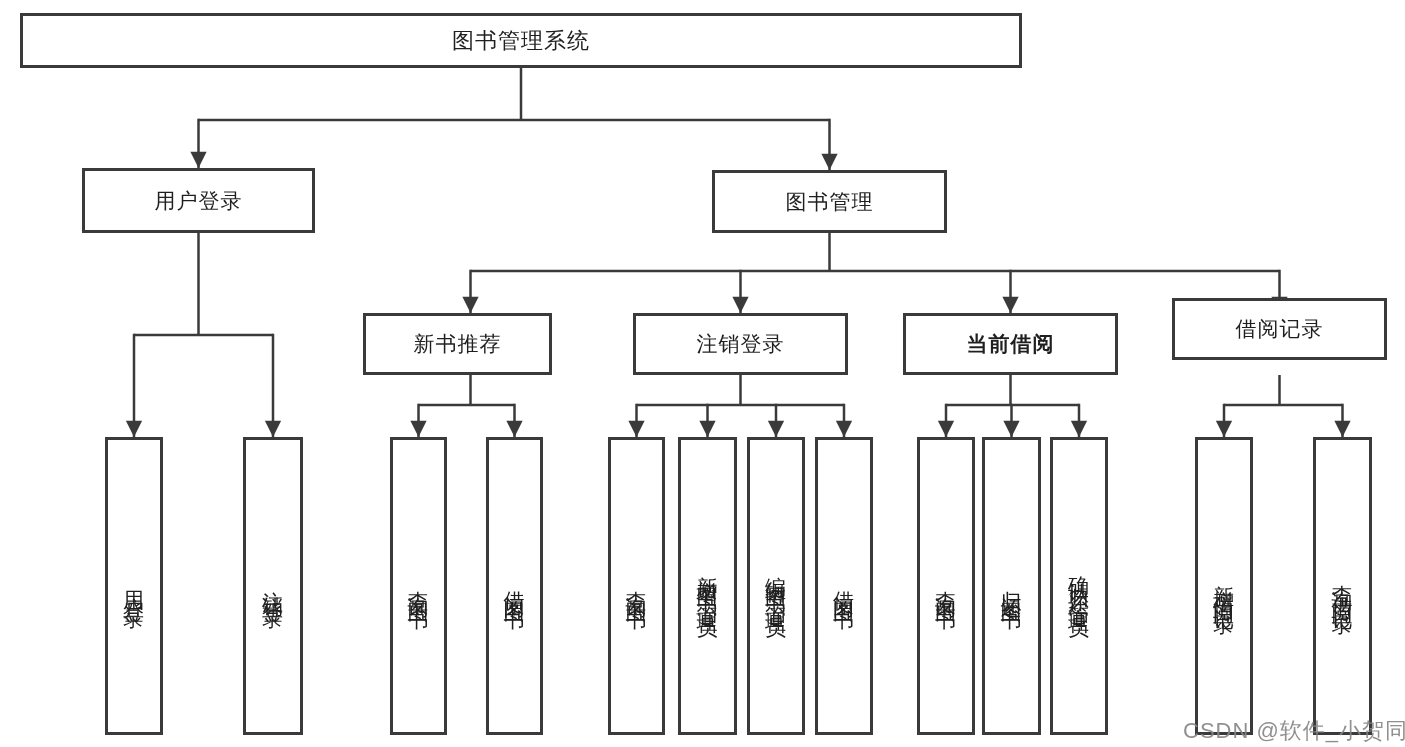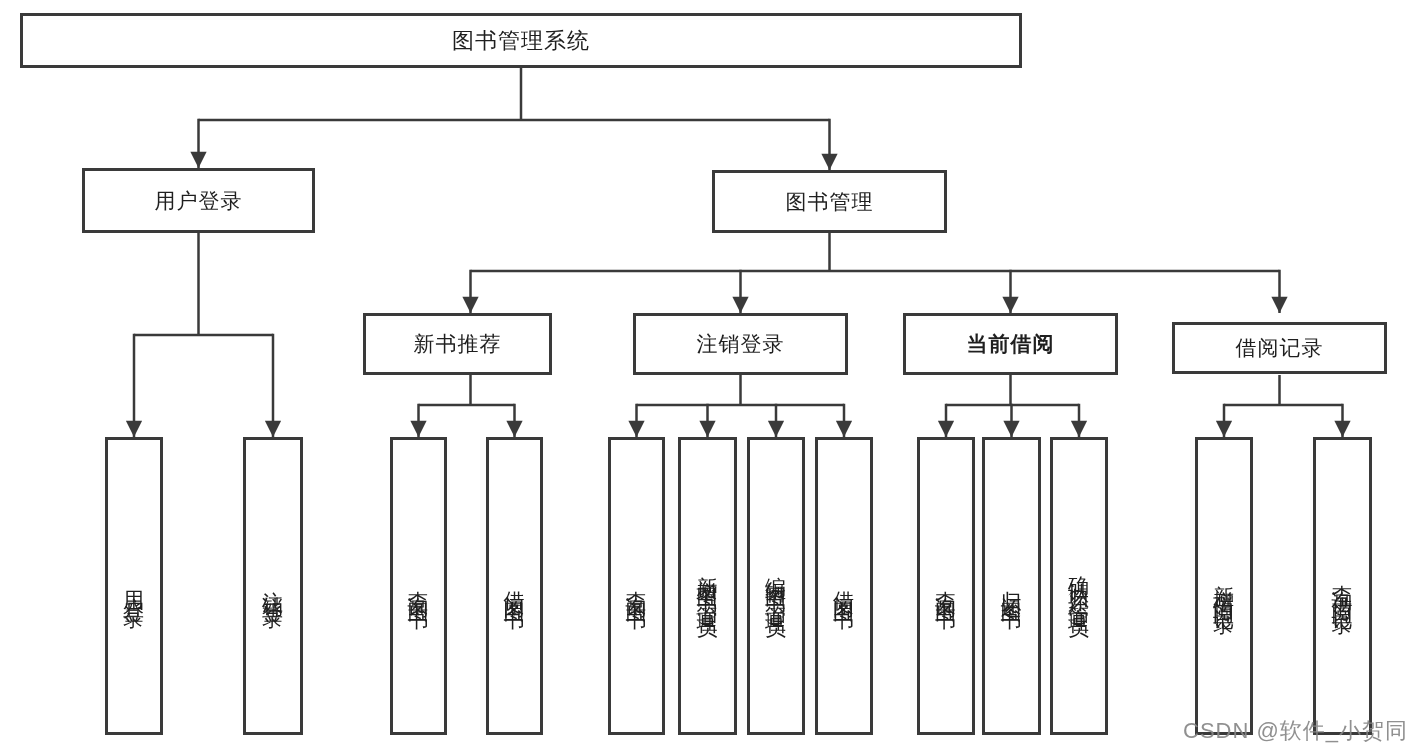--- a/index.html
+++ b/index.html
@@ -56,21 +56,21 @@
   }
 
   
   #n-root   { left: 20px;   top: 13px;  width: 1002px; height: 55px; }
   #n-login  { left: 82px;   top: 168px; width: 233px;  height: 65px; }
   #n-mgmt   { left: 712px;  top: 170px; width: 235px;  height: 63px; }
 
   #n-rec    { left: 363px;  top: 313px; width: 189px;  height: 62px; }
   #n-borrow { left: 633px;  top: 313px; width: 215px;  height: 62px; }
   #n-cur    { left: 903px;  top: 313px; width: 215px;  height: 62px; font-weight: bold; }
-  #n-log    { left: 1172px; top: 322px; width: 215px;  height: 52px; }
+  #n-log    { left: 1172px; top: 298px; width: 215px;  height: 62px; }
 
   .leaf { top: 437px; height: 298px; }
   #l-userlogin  { left: 105px;  width: 58px; }
   #l-logout     { left: 243px;  width: 60px; }
   #l-q1         { left: 390px;  width: 57px; }
   #l-b1         { left: 486px;  width: 57px; }
   #l-q2         { left: 608px;  width: 57px; }
   #l-add        { left: 678px;  width: 59px; }
   #l-edit       { left: 747px;  width: 58px; }
   #l-b2         { left: 815px;  width: 58px; }

